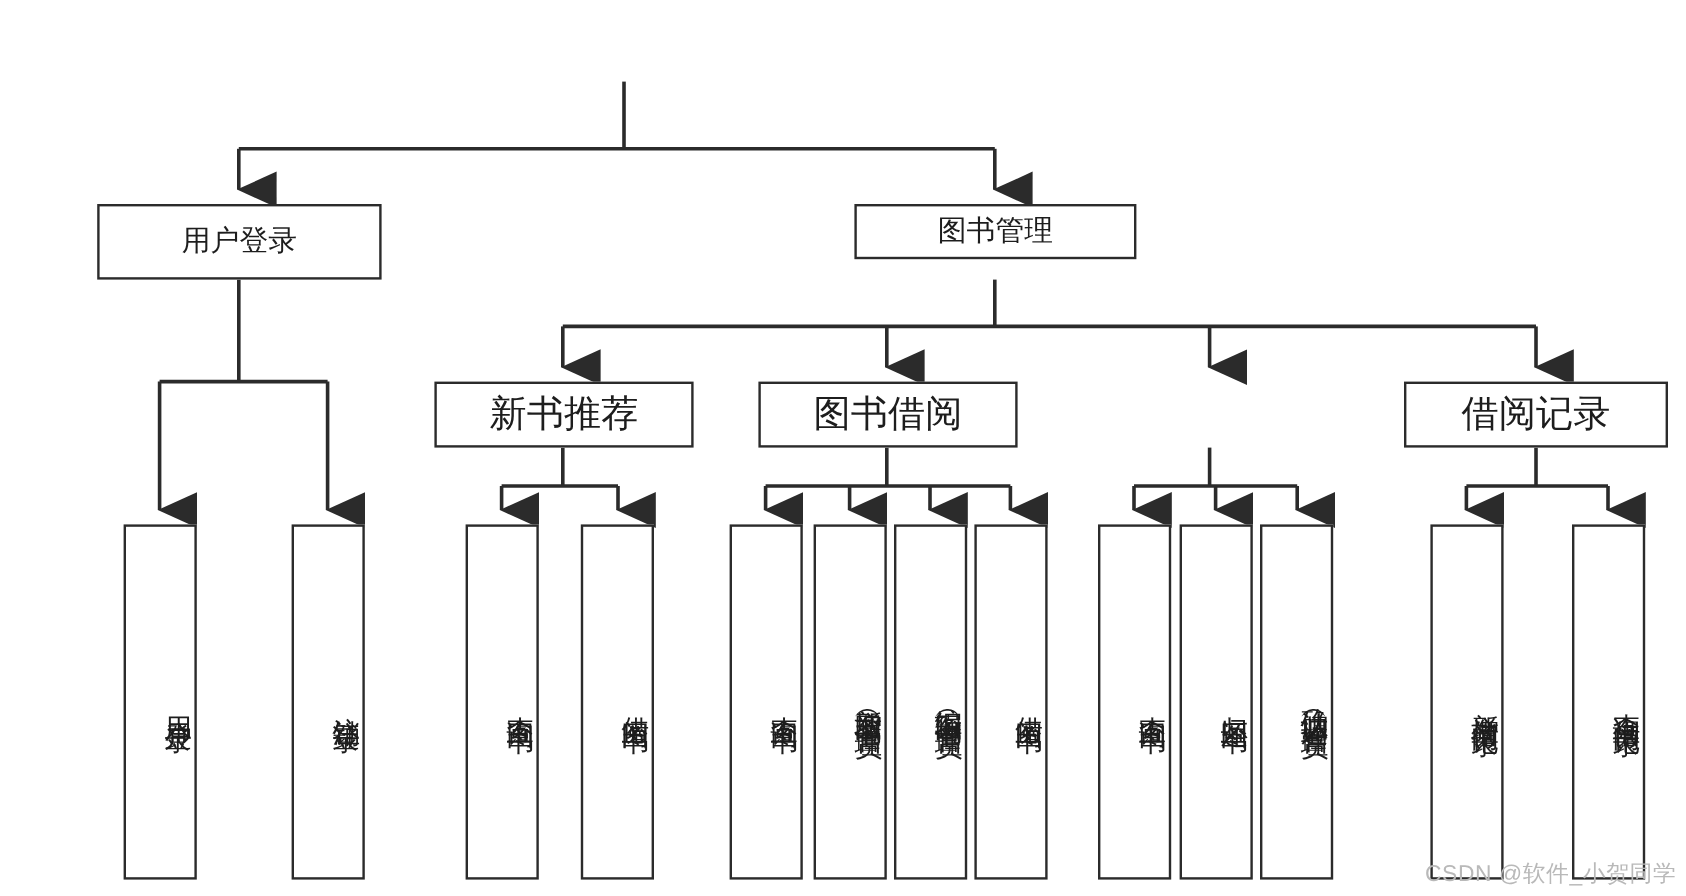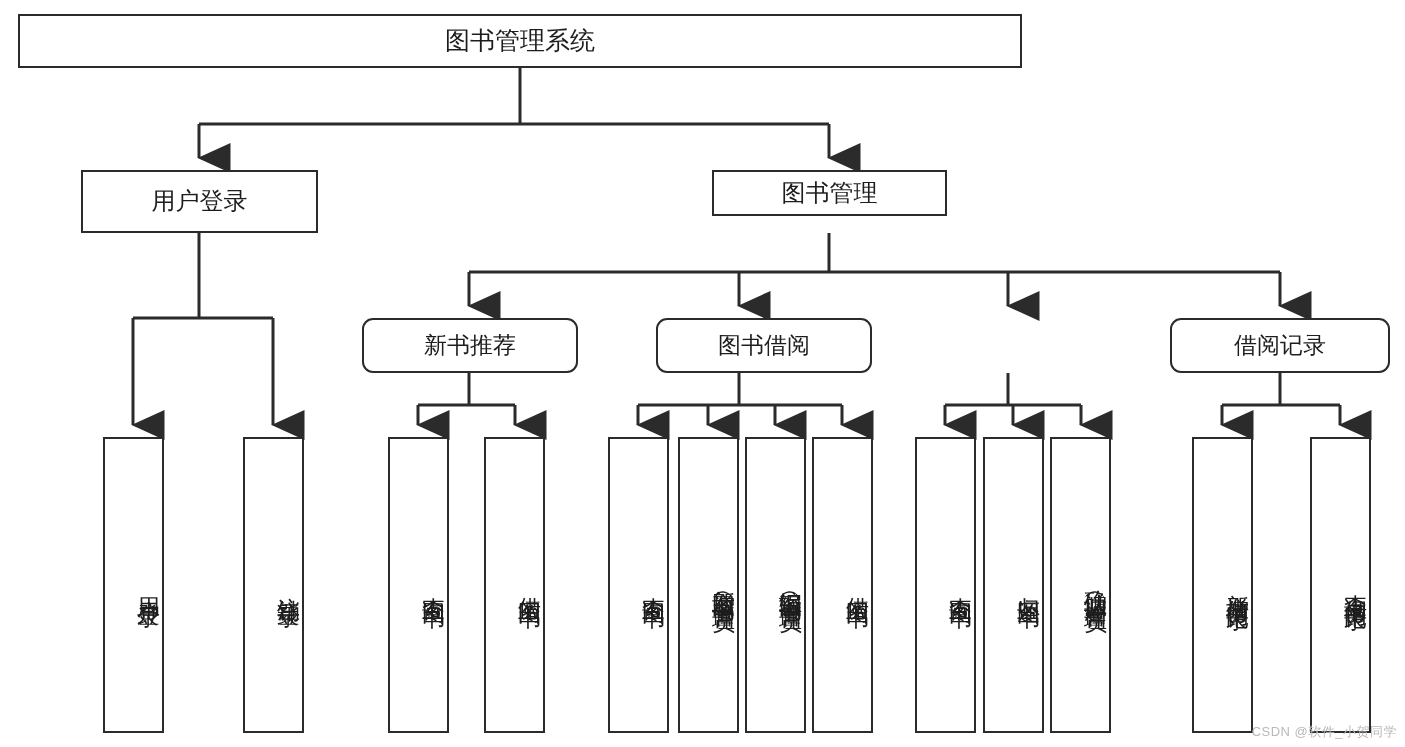--- a/index.html
+++ b/index.html
@@ -36,42 +36,41 @@
     color: #1d1d1d;
     line-height: 1.18;
   }
   .node.root {
     font-size: 25px;
   }
   .node.lvl2 {
     font-size: 24px;
   }
   .node.lvl3 {
-    font-size: 23px;
-    border-radius: 11px;
+    font-size: 31px;
   }
   .node.leaf {
     font-size: 23px;
     writing-mode: vertical-rl;
     text-orientation: upright;
     padding: 6px 0;
     align-items: flex-start;
     justify-content: center;
   }
   .node.leaf .vtext {
     writing-mode: vertical-rl;
     text-orientation: upright;
     letter-spacing: 3px;
     white-space: nowrap;
   }
   .watermark {
     position: absolute;
     right: 8px;
     bottom: 6px;
-    font-size: 13px;
+    font-size: 19px;
     color: #b9b9b9;
     letter-spacing: 0.5px;
     white-space: nowrap;
   }
 </style>
 </head>
 <body>
 
 <div id="canvas">
 
@@ -119,35 +118,32 @@
       <line x1="1013" y1="405" x2="1013" y2="425" marker-end="url(#arrow)"></line>
       <line x1="1081" y1="405" x2="1081" y2="425" marker-end="url(#arrow)"></line>
 
       <line x1="1280" y1="373" x2="1280" y2="405"></line>
       <line x1="1222" y1="405" x2="1340" y2="405"></line>
       <line x1="1222" y1="405" x2="1222" y2="425" marker-end="url(#arrow)"></line>
       <line x1="1340" y1="405" x2="1340" y2="425" marker-end="url(#arrow)"></line>
     </g>
   </svg>
 
-  <div class="node root" style="left:18px; top:14px; width:1004px; height:54px;">
-    <span>图书管理系统</span>
-  </div>
 
   <div class="node lvl2" style="left:81px; top:170px; width:237px; height:63px;">
     <span>用户登录</span>
   </div>
   <div class="node lvl2" style="left:712px; top:170px; width:235px; height:46px;">
     <span>图书管理</span>
   </div>
 
   <div class="node lvl3" style="left:362px; top:318px; width:216px; height:55px;">
     <span>新书推荐</span>
   </div>
-  <div class="node lvl3" style="left:656px; top:318px; width:216px; height:55px;">
+  <div class="node lvl3" style="left:632px; top:318px; width:216px; height:55px;">
     <span>图书借阅</span>
   </div>
   <div class="node lvl3" style="left:1170px; top:318px; width:220px; height:55px;">
     <span>借阅记录</span>
   </div>
 
   <div class="node leaf" style="left:103px; top:437px; width:61px; height:296px;">
     <span class="vtext">用户登录</span>
   </div>
   <div class="node leaf" style="left:243px; top:437px; width:61px; height:296px;">

